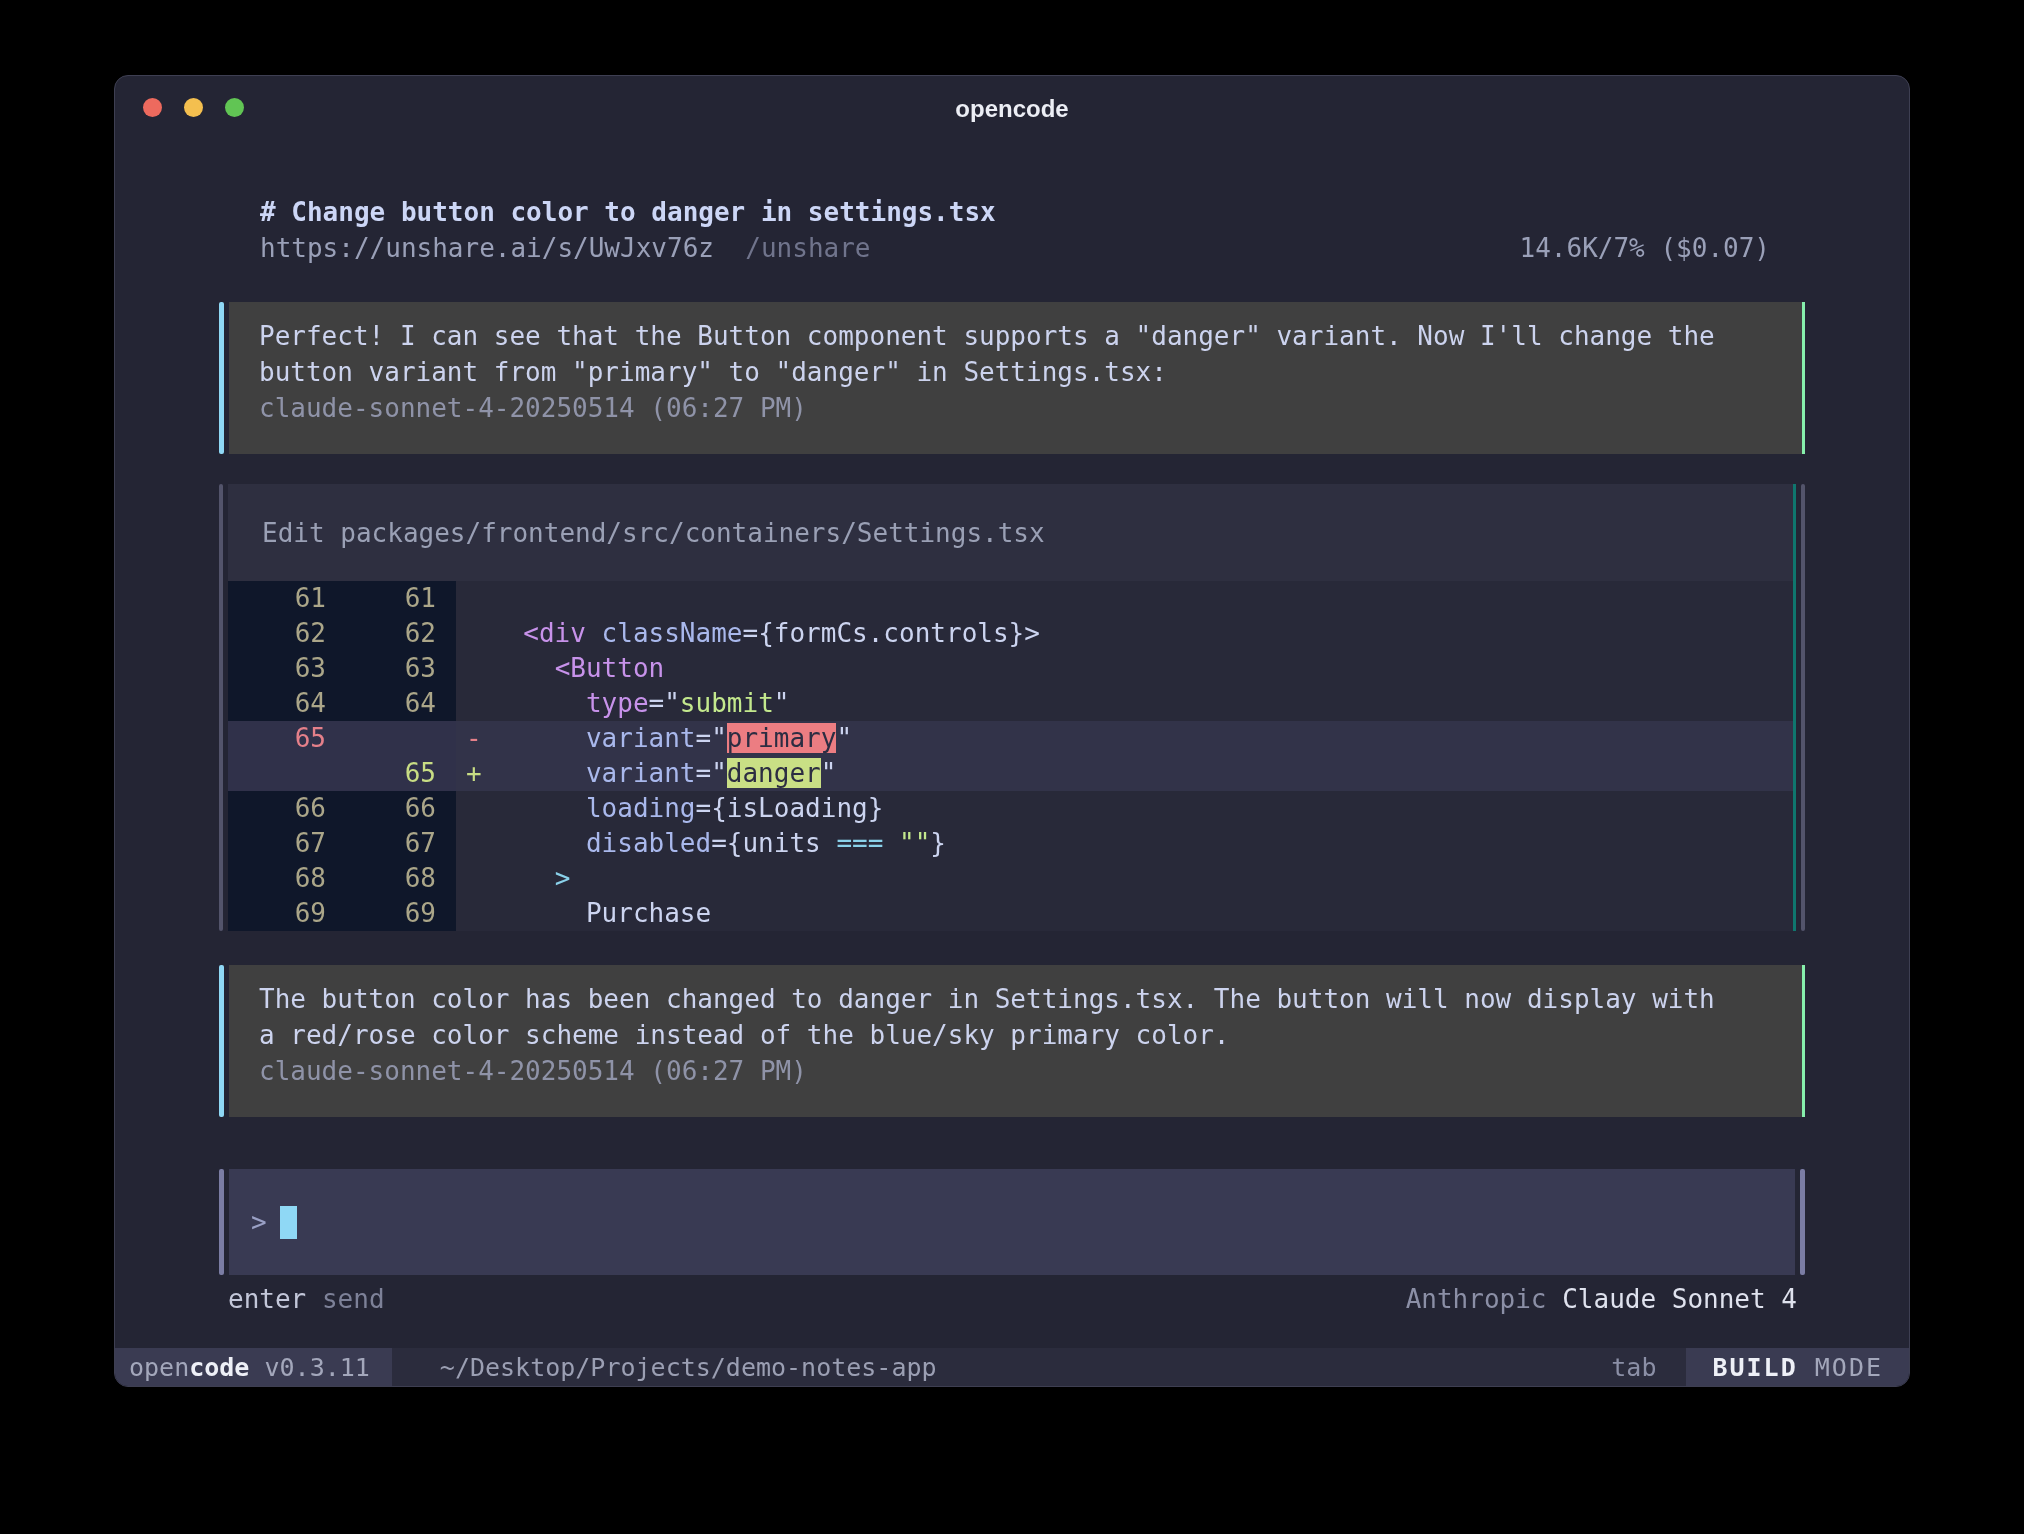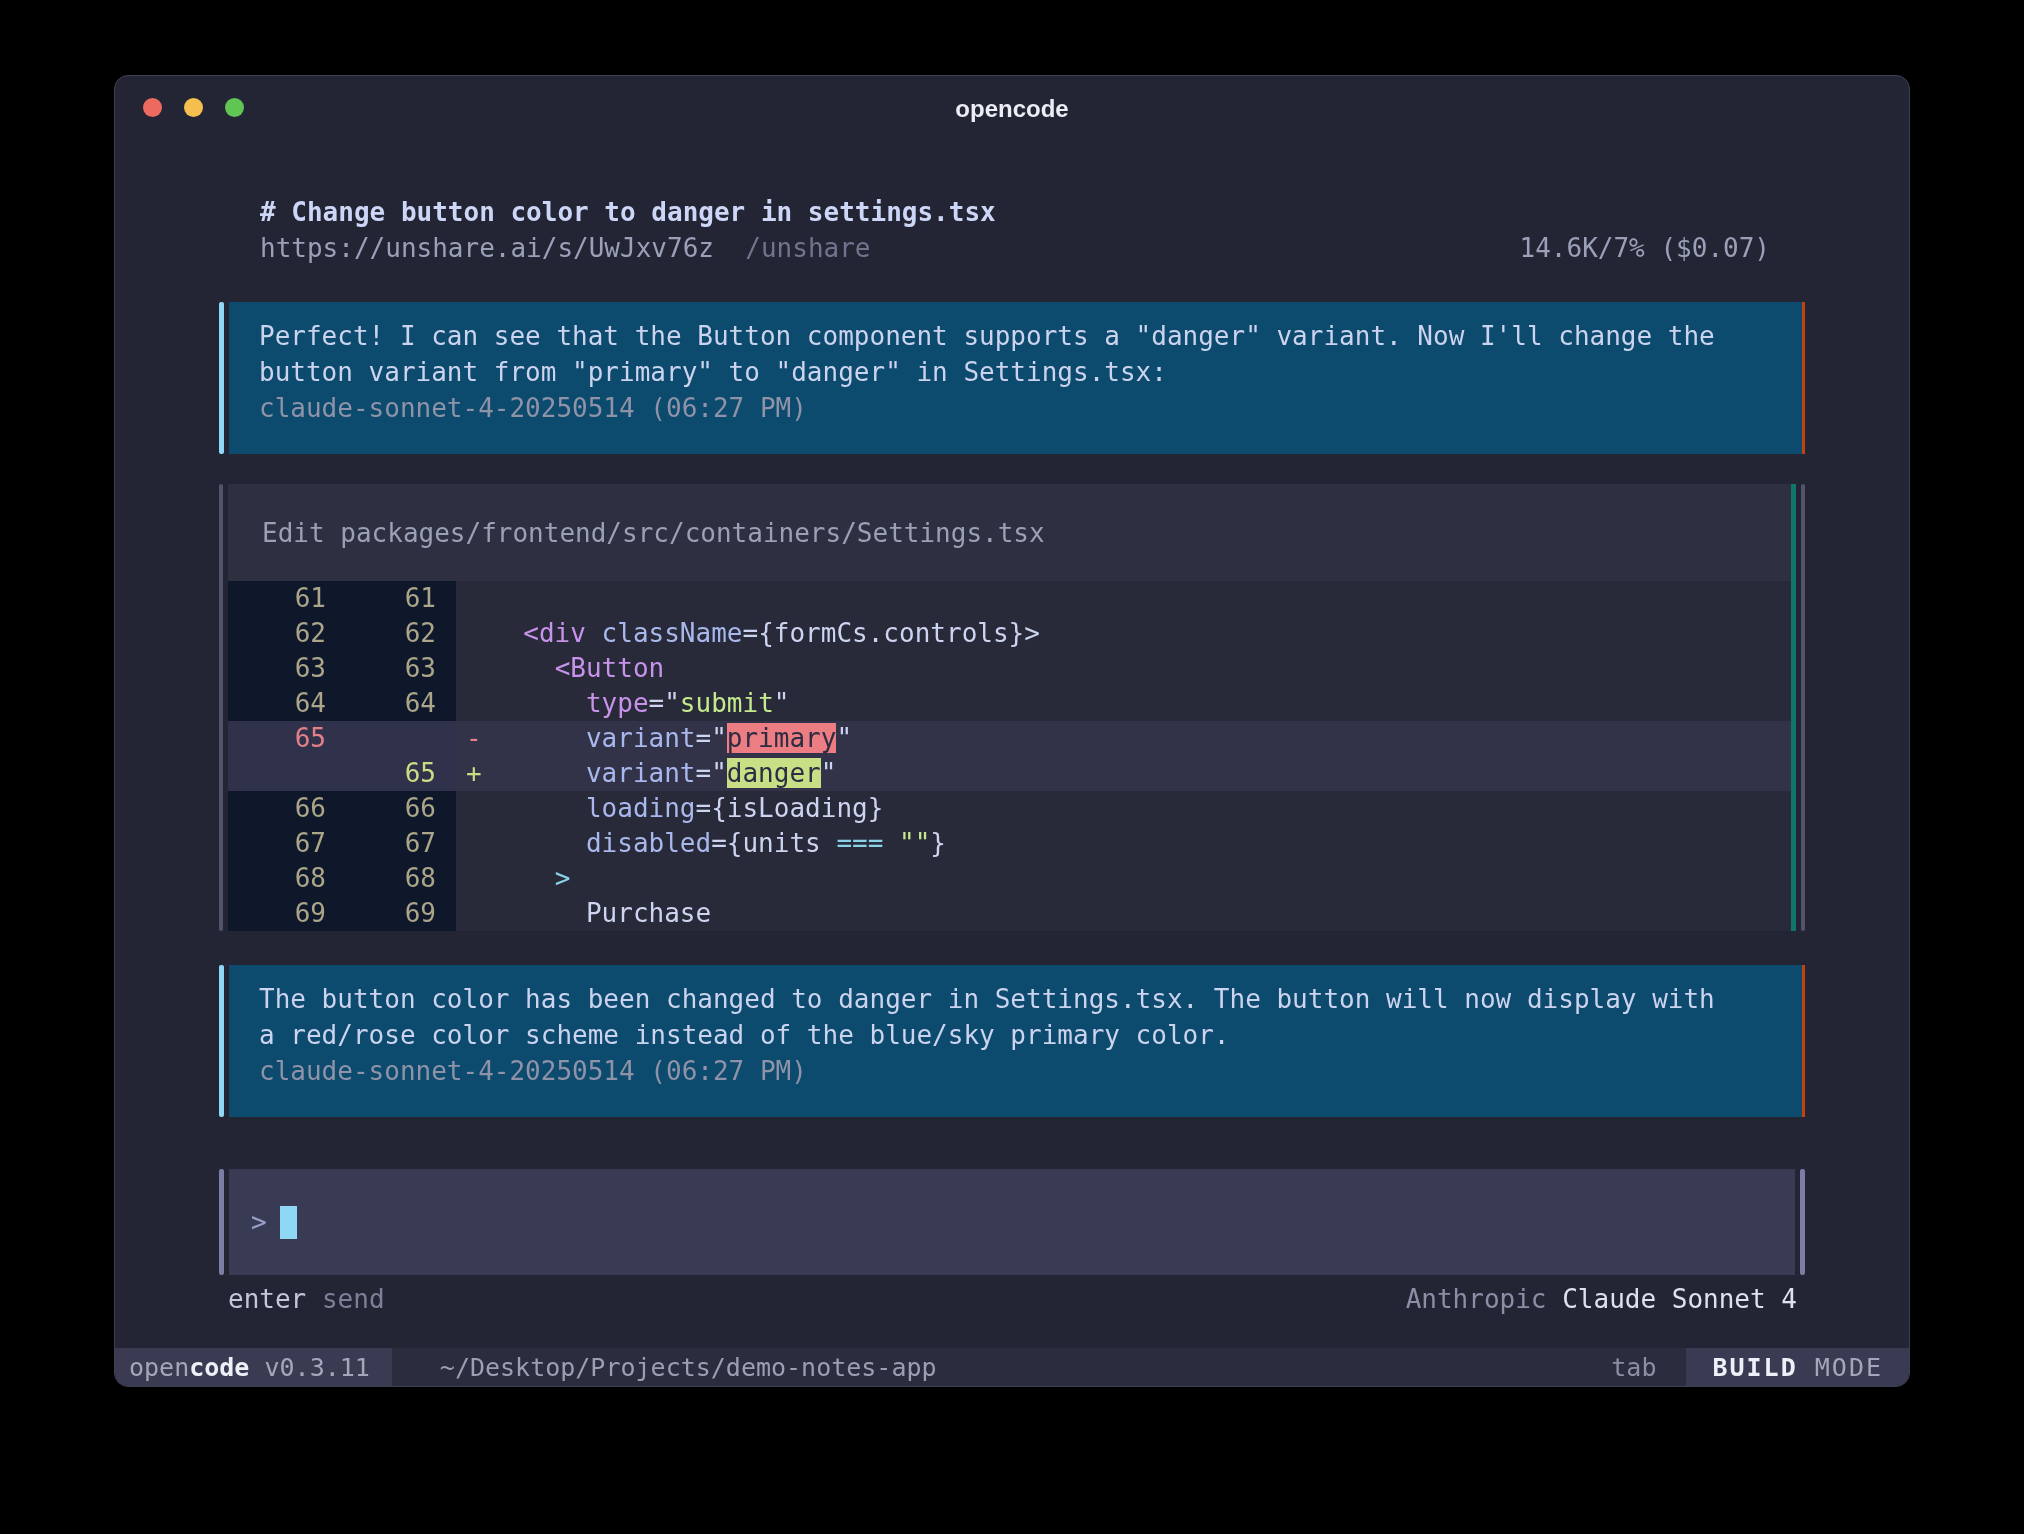--- a/index.html
+++ b/index.html
@@ -31,28 +31,28 @@
   .header-block{margin-top:50px;align-items:center;}
   .header-inner{padding:2px 26px 2px 32px;line-height:36px;font-size:26px;}
   .header-title{color:#ccd6f6;font-weight:bold;white-space:pre;}
   .header-sub{display:flex;justify-content:space-between;white-space:pre;}
   .hurl{color:#9aa0b8;}
   .hunshare{color:#70748c;}
   .hstats{color:#9aa0b8;}
 
   
   .message{margin-top:34px;}
-  .msg-inner{background:#0c4a6e;border-right:3px solid #c2410c;padding:16px 28px 28px 30px;
+  .msg-inner{background:#404040;border-right:3px solid #86efac;padding:16px 28px 28px 30px;
              font-size:26px;line-height:36px;}
   .msg-line{color:#ccd3ee;white-space:pre;}
   .msg-meta{color:#8f93a8;white-space:pre;}
 
   
   .edit-block{margin-top:30px;}
-  .edit-inner{background:#2e2f40;border-right:5px solid #0f766e;font-size:26px;}
+  .edit-inner{background:#2e2f40;border-right:3px solid #0f766e;font-size:26px;}
   .edit-title{color:#9aa0b5;padding:31px 0 30px 34px;line-height:36px;white-space:pre;}
   .drow{display:flex;height:35px;line-height:35px;background:#282939;}
   .drow .gut{width:228px;flex:0 0 228px;display:flex;background:#0f172a;}
   .drow.del,.drow.add{background:#323349;}
   .drow.del .gut,.drow.add .gut{background:#30314a;}
   .g{color:#aba689;}
   .g.old{width:98px;text-align:right;}
   .g.new{width:110px;text-align:right;}
   .drow.del .g.old{color:var(--removed-num,#e5808a);}
   .drow.add .g.new{color:var(--added-num,#c8dd84);}

